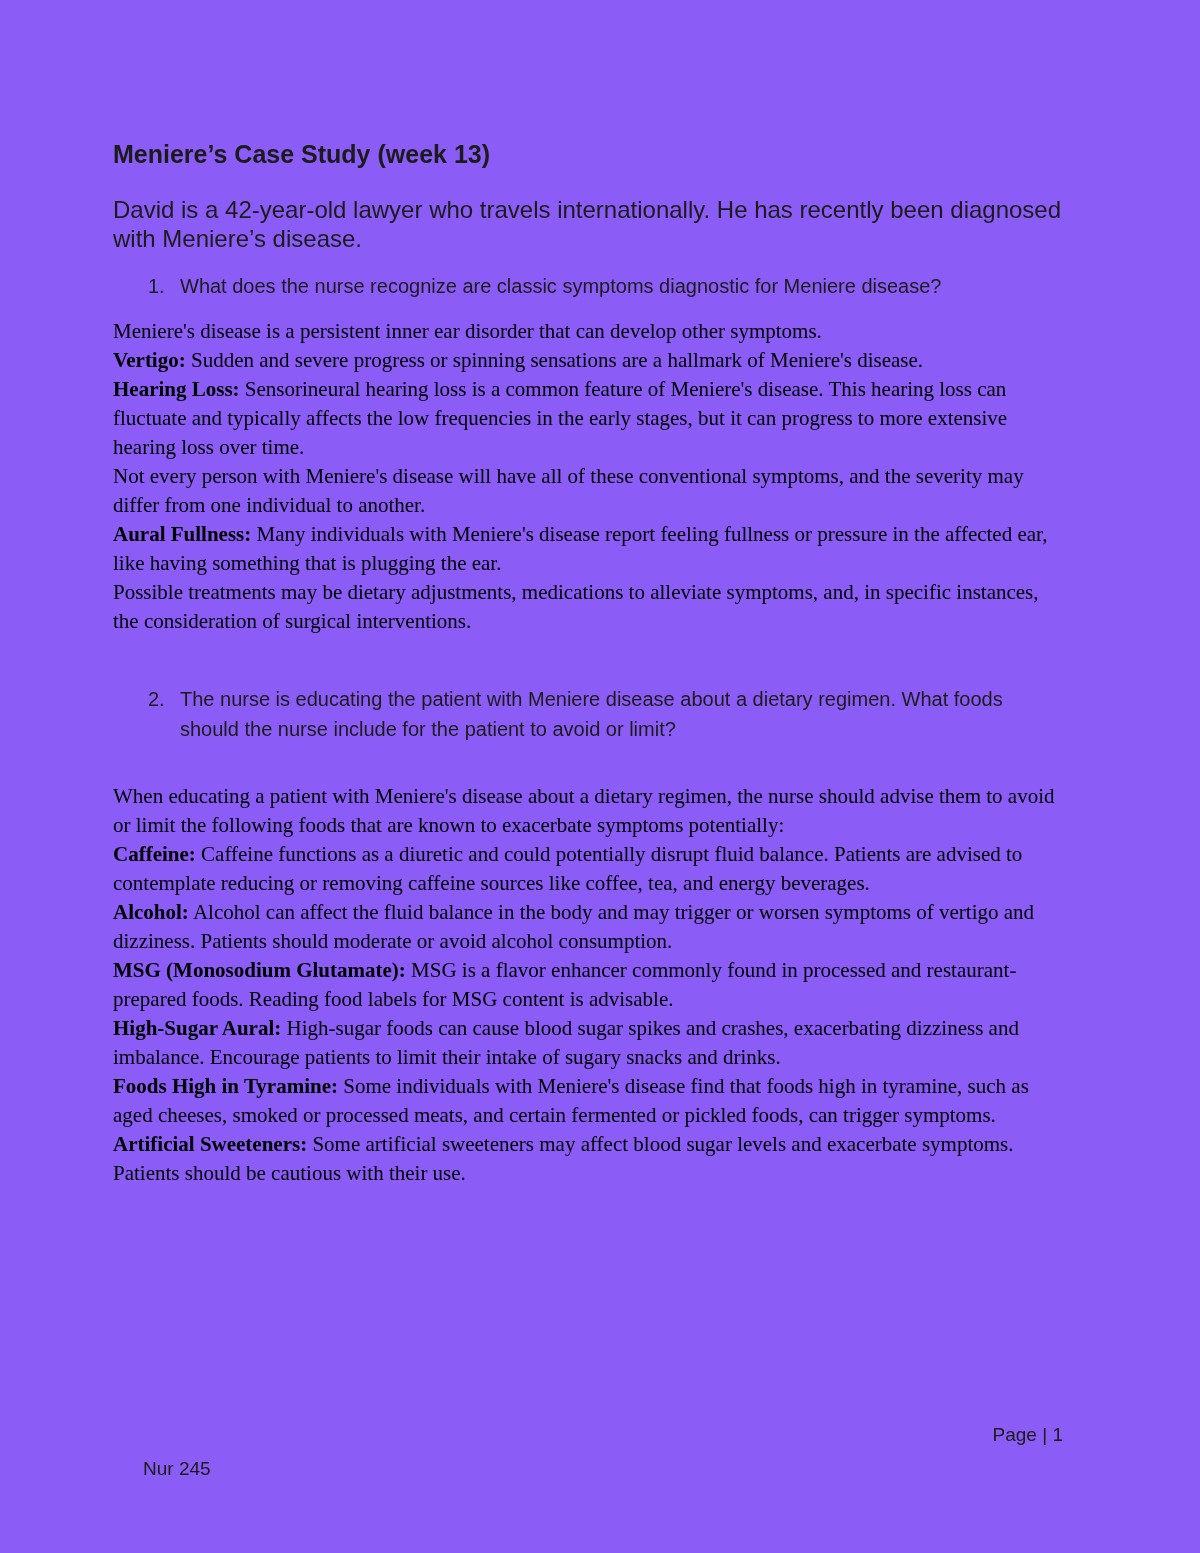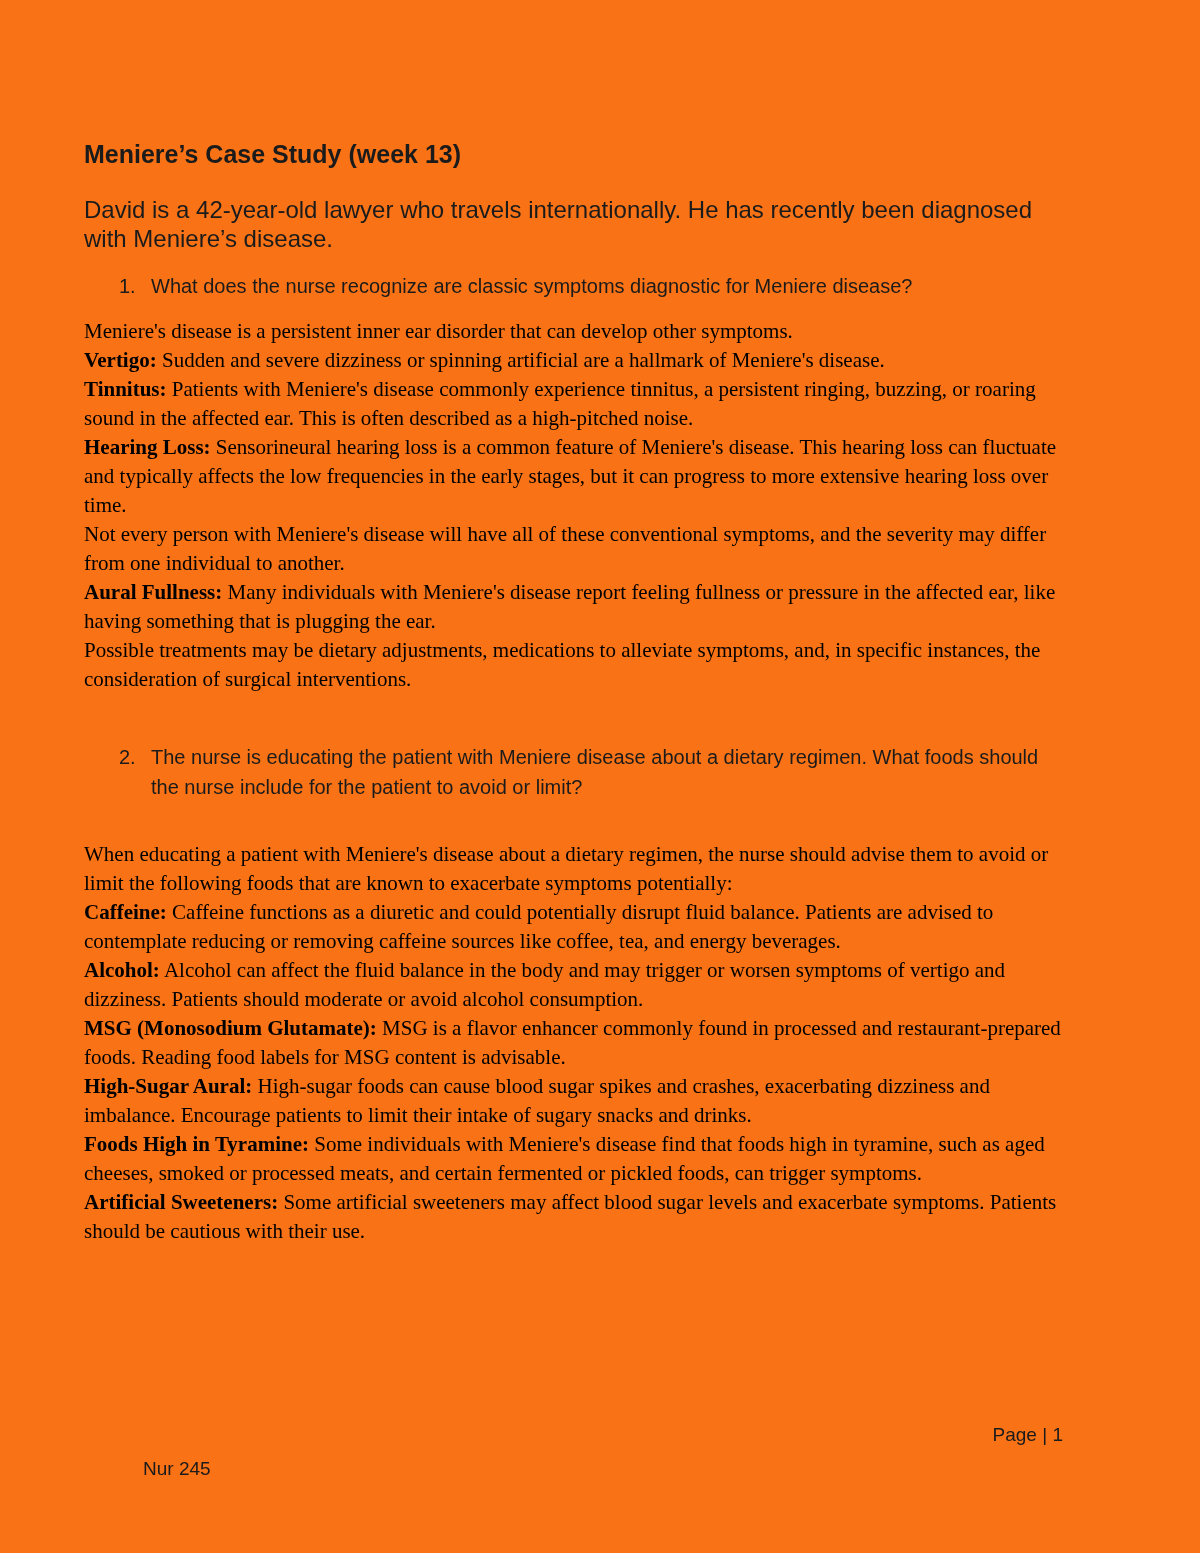--- a/index.html
+++ b/index.html
@@ -1,22 +1,22 @@
 <!DOCTYPE html>
 <html><head>
 <meta charset="utf-8">
 <style>
   * { margin: 0; padding: 0; box-sizing: border-box; }
   html, body { background: #ffffff; }
   .page {
     width: 1200px;
     height: 1553px;
-    background: #f97316;
+    background: #8b5cf6;
     position: relative;
-    padding: 140px 137px 0 84px;
+    padding: 140px 137px 0 113px;
     overflow: hidden;
   }
   .title {
     font-family: "Liberation Sans", sans-serif;
     font-size: 25px;
     font-weight: bold;
     color: #1b1b1b;
     margin-bottom: 26px;
   }
   .sans {
@@ -71,22 +71,21 @@
 
   <p class="sans intro">David is a 42-year-old lawyer who travels internationally.  He has recently been diagnosed with Meniere’s disease.</p>
 
   <div class="question q1">
     <span class="qnum">1.</span>
     <div class="qtext">What does the nurse recognize are classic symptoms diagnostic for Meniere disease?</div>
   </div>
 
   <div class="answer">
     <p><span class="lead"></span> <span>Meniere's disease is a persistent inner ear disorder that can develop other symptoms.</span></p>
-    <p><span class="lead">Vertigo:</span> <span>Sudden and severe dizziness or spinning artificial are a hallmark of Meniere's disease.</span></p>
-    <p><span class="lead">Tinnitus:</span> <span>Patients with Meniere's disease commonly experience tinnitus, a persistent ringing, buzzing, or roaring sound in the affected ear. This is often described as a high-pitched noise.</span></p>
+    <p><span class="lead">Vertigo:</span> <span>Sudden and severe progress or spinning sensations are a hallmark of Meniere's disease.</span></p>
     <p><span class="lead">Hearing Loss:</span> <span>Sensorineural hearing loss is a common feature of Meniere's disease. This hearing loss can fluctuate and typically affects the low frequencies in the early stages, but it can progress to more extensive hearing loss over time.</span></p>
     <p><span class="lead"></span> <span>Not every person with Meniere's disease will have all of these conventional symptoms, and the severity may differ from one individual to another.</span></p>
     <p><span class="lead">Aural Fullness:</span> <span>Many individuals with Meniere's disease report feeling fullness or pressure in the affected ear, like having something that is plugging the ear.</span></p>
     <p><span class="lead"></span> <span>Possible treatments may be dietary adjustments, medications to alleviate symptoms, and, in specific instances, the consideration of surgical interventions.</span></p>
   </div>
 
   <div class="question q2">
     <span class="qnum">2.</span>
     <div class="qtext">The nurse is educating the patient with Meniere disease about a dietary regimen.  What foods should the nurse include for the patient to avoid or limit?</div>
   </div>

